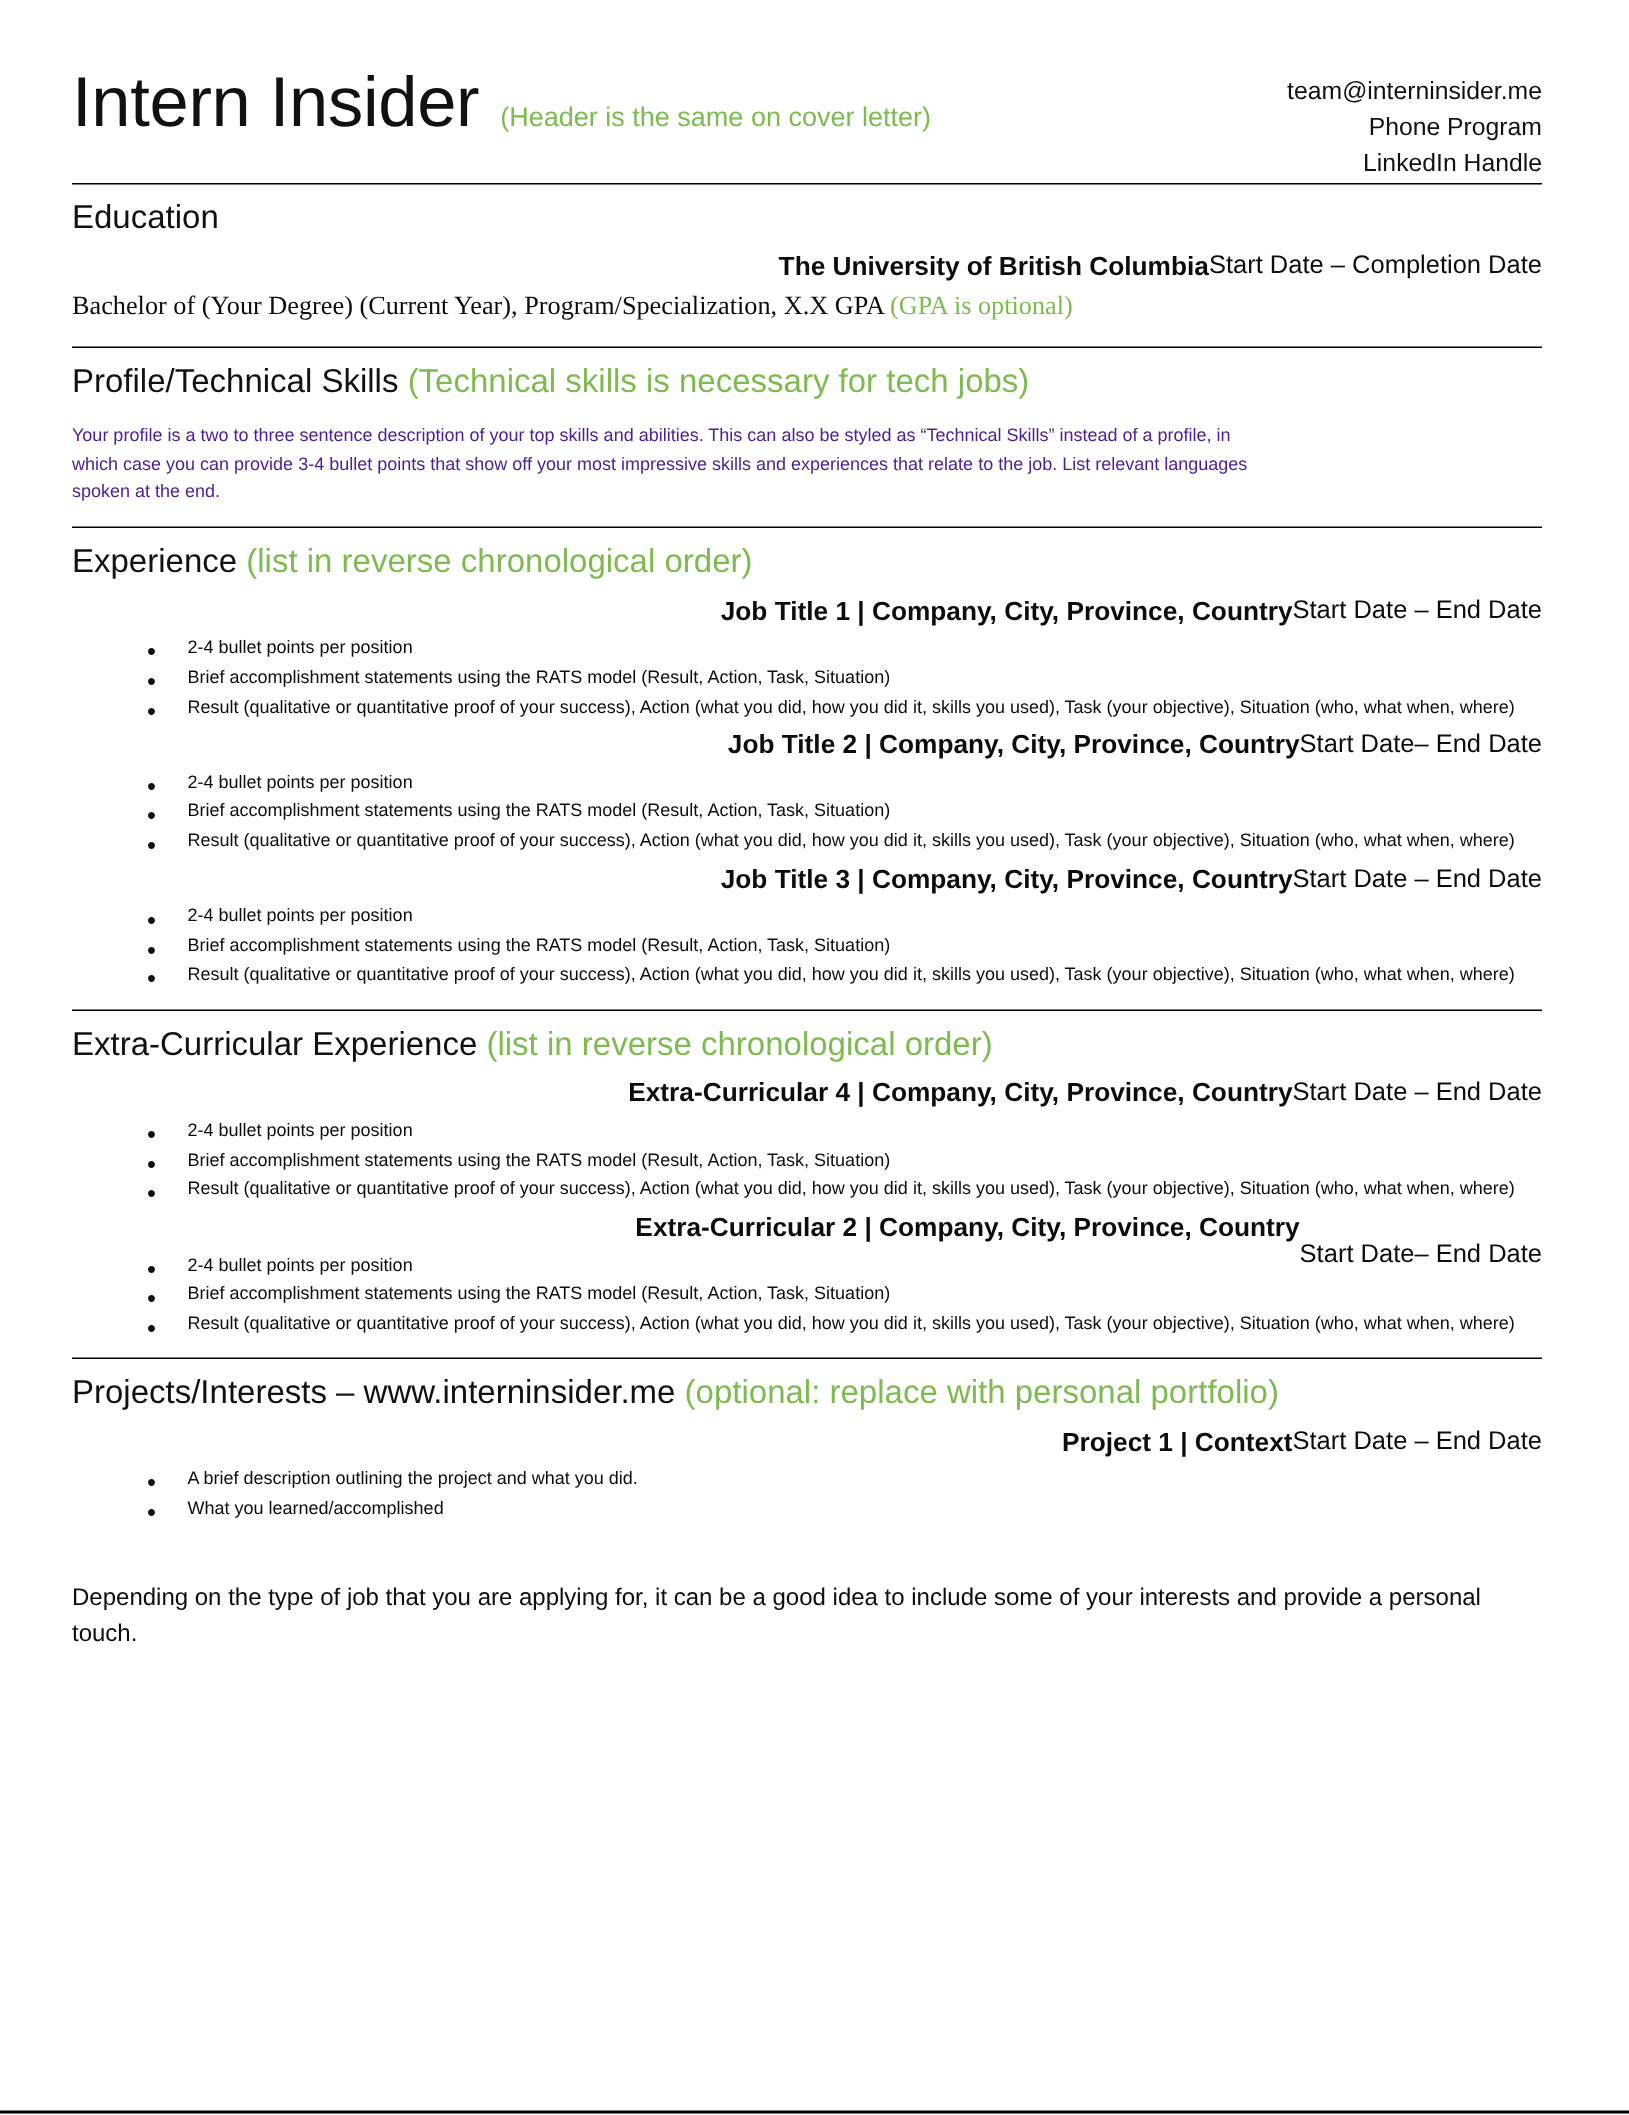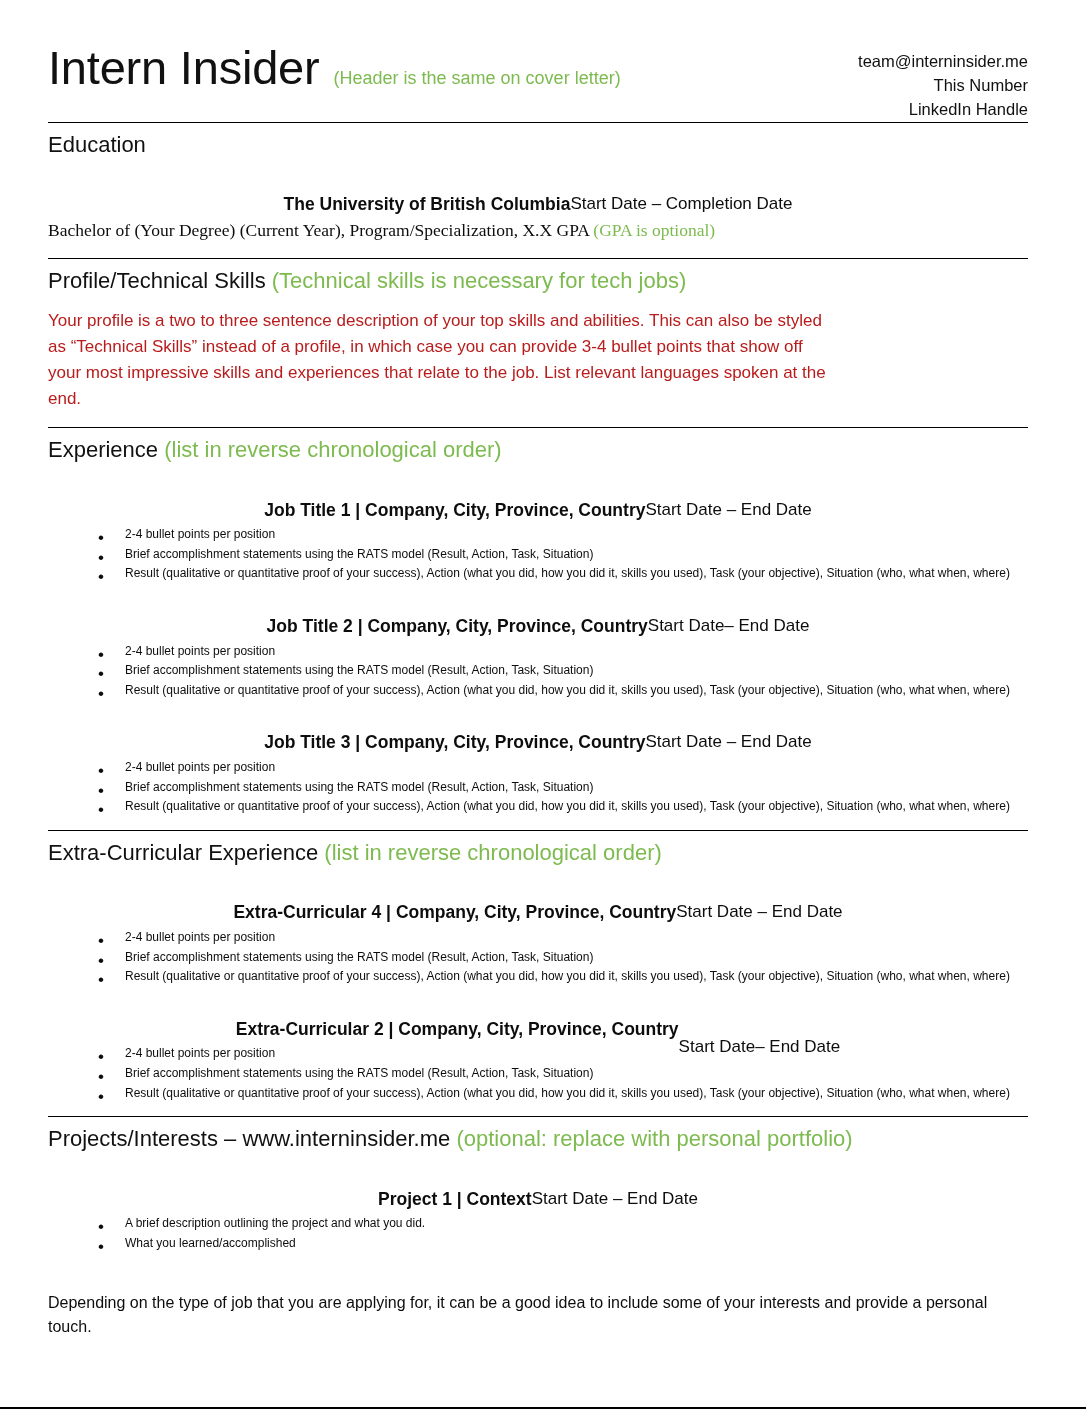--- a/index.html
+++ b/index.html
@@ -85,23 +85,22 @@
     padding-bottom: 2px;
   }
   .section-head .hint {
     color: #7DBA4F;
   }
 
   
   .entry-row {
     display: flex;
     align-items: flex-start;
-    justify-content: center;
+    justify-content: flex-end;
     padding-top: 6px;
-    margin-top: 27px;
   }
   .entry-title {
     font-size: 17.5px;
     font-weight: bold;
     color: #0d0d0d;
     line-height: 1.3;
   }
   .entry-date {
     font-size: 17px;
     font-weight: 400;
@@ -119,23 +118,23 @@
     font-size: 17.5px;
     color: #0d0d0d;
     line-height: 1.35;
     padding-top: 3px;
     font-family: Liberation Serif, serif;
   }
   .entry-sub .hint { color: #7DBA4F; }
 
   
   .para {
-    font-size: 17px;
+    font-size: 12px;
     line-height: 1.53;
-    color: #b91c1c;
+    color: #4c1d95;
     padding-top: 12px;
     width: 790px;
   }
 
   
   ul.bullets {
     list-style: none;
     margin: 2px 0 0 0;
     padding: 0;
   }
@@ -184,21 +183,21 @@
 <div class="page">
   <div class="content">
 
     <div class="header">
       <div class="header-left">
         <span class="brand-title">Intern Insider</span>
         <span class="brand-note">(Header is the same on cover letter)</span>
       </div>
       <div class="contact">
         <div>team@interninsider.me</div>
-        <div>This Number</div>
+        <div>Phone Program</div>
         <div>LinkedIn Handle</div>
       </div>
     </div>
 
     <div class="section-block">
       <hr class="rule">
       <div class="section-head">Education</div>
       <div class="entry-row">
         <div class="entry-title">The University of British Columbia</div>
         <div class="entry-date">Start Date – Completion Date</div>

